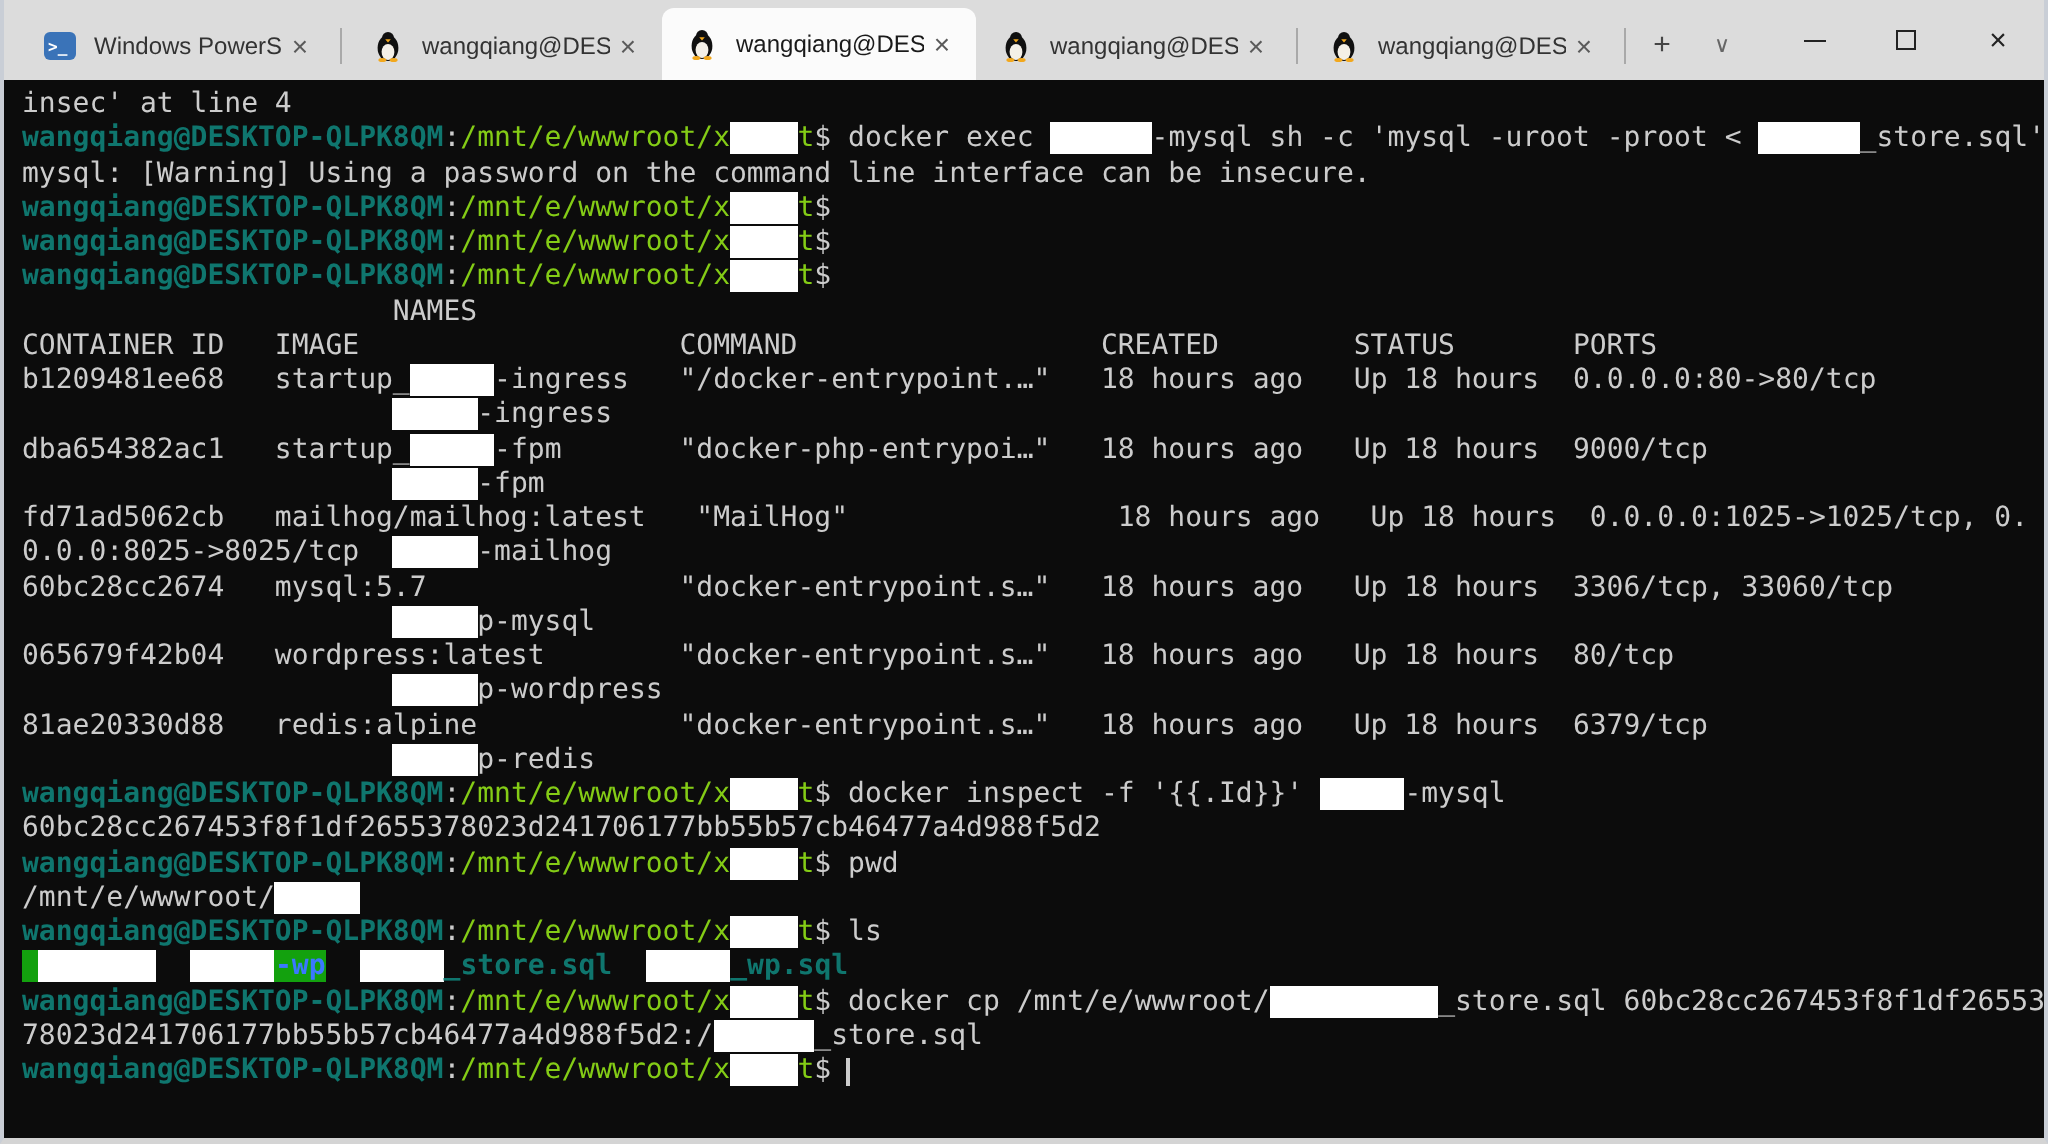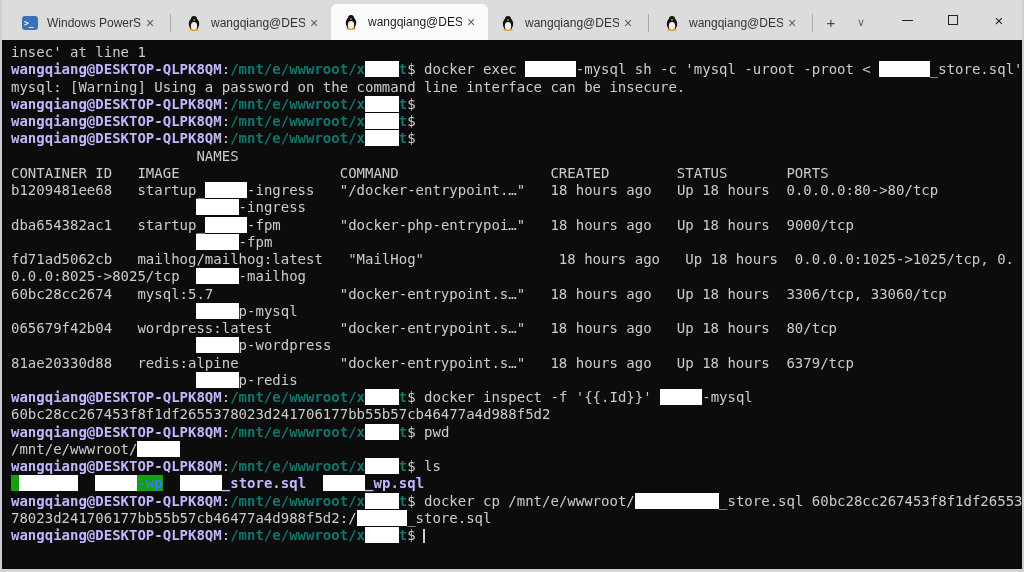--- a/index.html
+++ b/index.html
@@ -45,22 +45,22 @@
   
   .terminal {
     flex:1 1 auto; background:#0c0c0c; overflow:hidden;
     padding:4px 0 0 9px; cursor:text;
   }
   .tline {
     font-family:"DejaVu Sans Mono", monospace; font-size:14px; line-height:17.25px;
     white-space:pre; color:#cccccc;
   }
   .sg-fg     { color:#cccccc; }
-  .sg-green  { color:#c4b5fd; font-weight:bold; }
-  .sg-blue   { color:#0f766e; font-weight:bold; }
+  .sg-green  { color:#0f766e; font-weight:bold; }
+  .sg-blue   { color:#84cc16; font-weight:normal; }
   .sg-redact { background:#ffffff; color:transparent; }
   .sg-dir    { background:#13a10e; color:#3b78ff; font-weight:bold; }
   .sg-cursor { display:inline-block; width:2px; height:14px; background:#cccccc; margin-left:7px; vertical-align:text-bottom; }
 </style>
 </head>
 <body>
 
 <div class="window">
 
   <div class="tabbar">
@@ -155,21 +155,21 @@
       <div class="wbtn">
           <span class="max-glyph"></span>
         </div>
       <div class="wbtn">
           <span class="x-glyph">×</span>
         </div>
     </div>
   </div>
 
   <div class="terminal">
-      <div class="tline"><span class="sg-fg">insec' at line 1</span></div>
+      <div class="tline"><span class="sg-fg">insec' at line 4</span></div>
       <div class="tline"><span class="sg-green">wangqiang@DESKTOP-QLPK8QM</span><span class="sg-fg">:</span><span class="sg-blue">/mnt/e/wwwroot/x</span><span class="sg-redact">    </span><span class="sg-blue">t</span><span class="sg-fg">$</span><span class="sg-fg"> docker exec </span><span class="sg-redact">      </span><span class="sg-fg">-mysql sh -c 'mysql -uroot -proot &lt; </span><span class="sg-redact">      </span><span class="sg-fg">_store.sql'</span></div>
       <div class="tline"><span class="sg-fg">mysql: [Warning] Using a password on the command line interface can be insecure.</span></div>
       <div class="tline"><span class="sg-green">wangqiang@DESKTOP-QLPK8QM</span><span class="sg-fg">:</span><span class="sg-blue">/mnt/e/wwwroot/x</span><span class="sg-redact">    </span><span class="sg-blue">t</span><span class="sg-fg">$</span></div>
       <div class="tline"><span class="sg-green">wangqiang@DESKTOP-QLPK8QM</span><span class="sg-fg">:</span><span class="sg-blue">/mnt/e/wwwroot/x</span><span class="sg-redact">    </span><span class="sg-blue">t</span><span class="sg-fg">$</span></div>
       <div class="tline"><span class="sg-green">wangqiang@DESKTOP-QLPK8QM</span><span class="sg-fg">:</span><span class="sg-blue">/mnt/e/wwwroot/x</span><span class="sg-redact">    </span><span class="sg-blue">t</span><span class="sg-fg">$</span></div>
       <div class="tline"><span class="sg-fg">                      NAMES</span></div>
       <div class="tline"><span class="sg-fg">CONTAINER ID   IMAGE                   COMMAND                  CREATED        STATUS       PORTS</span></div>
       <div class="tline"><span class="sg-fg">b1209481ee68   startup_</span><span class="sg-redact">     </span><span class="sg-fg">-ingress   "/docker-entrypoint.…"   18 hours ago   Up 18 hours  0.0.0.0:80-&gt;80/tcp</span></div>
       <div class="tline"><span class="sg-fg">                      </span><span class="sg-redact">     </span><span class="sg-fg">-ingress</span></div>
       <div class="tline"><span class="sg-fg">dba654382ac1   startup_</span><span class="sg-redact">     </span><span class="sg-fg">-fpm       "docker-php-entrypoi…"   18 hours ago   Up 18 hours  9000/tcp</span></div>

